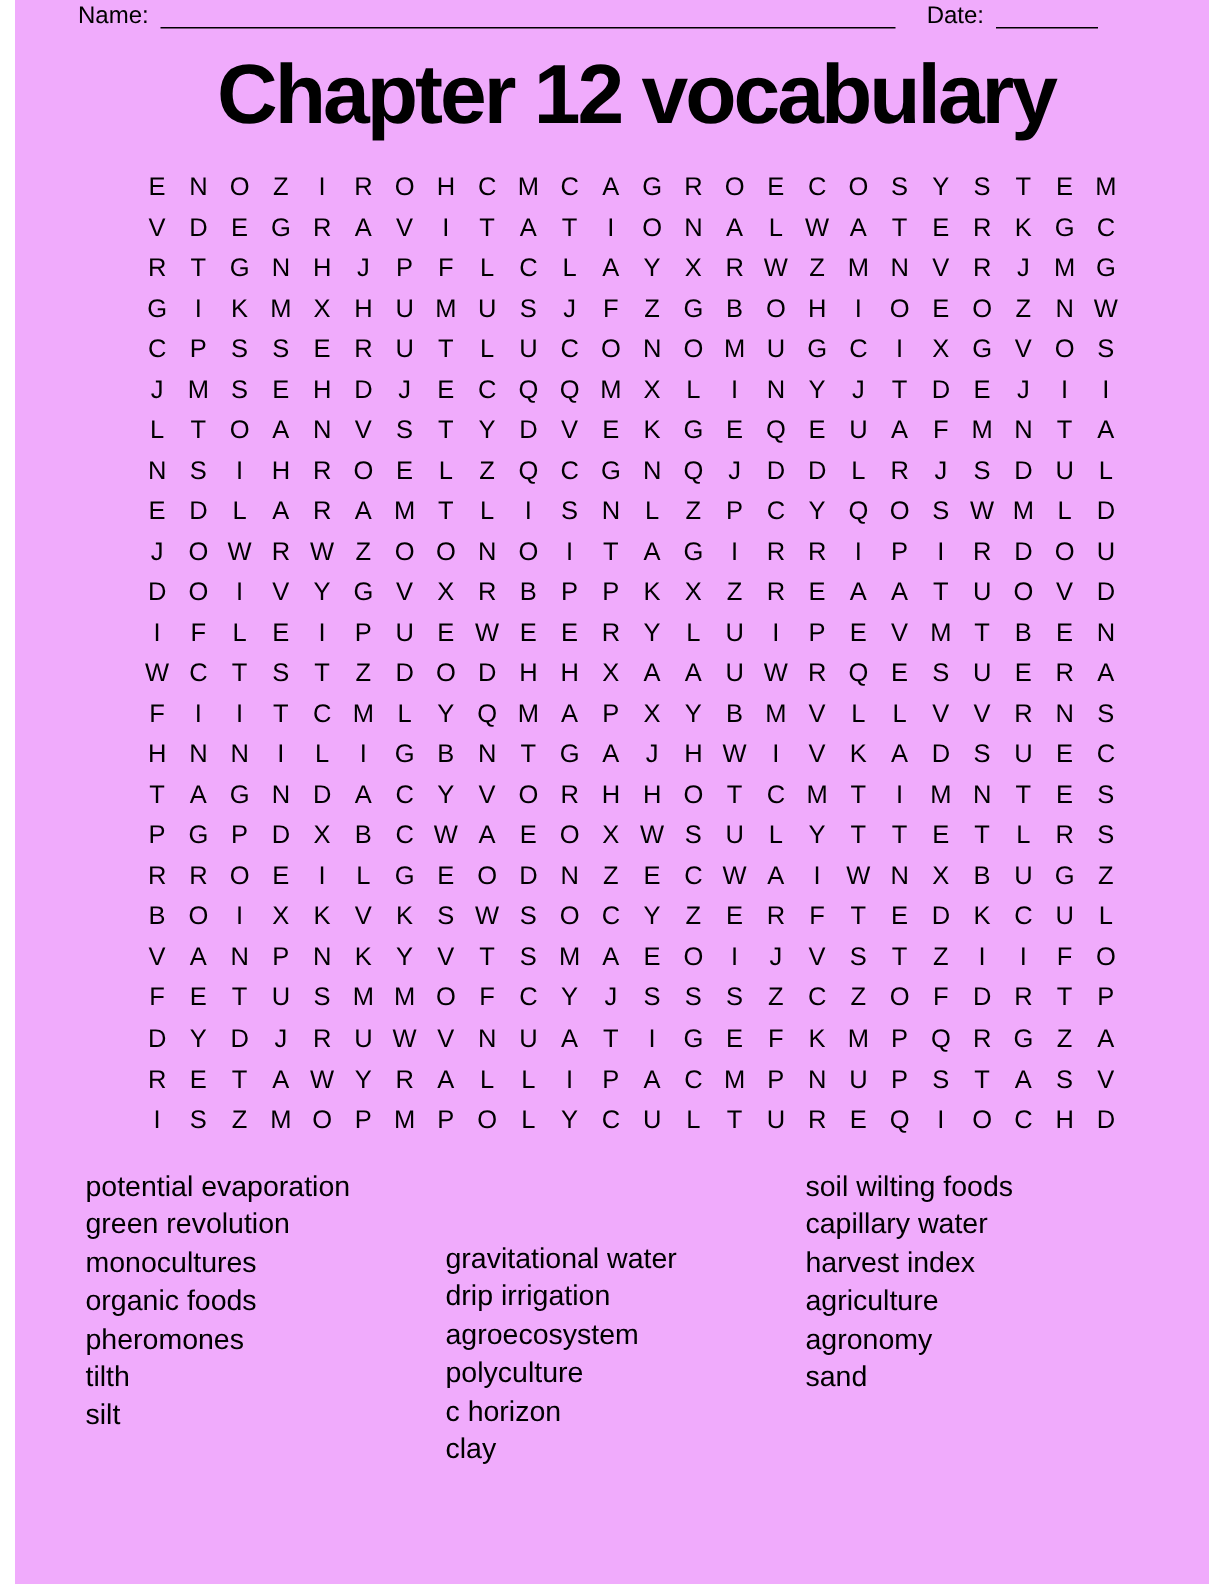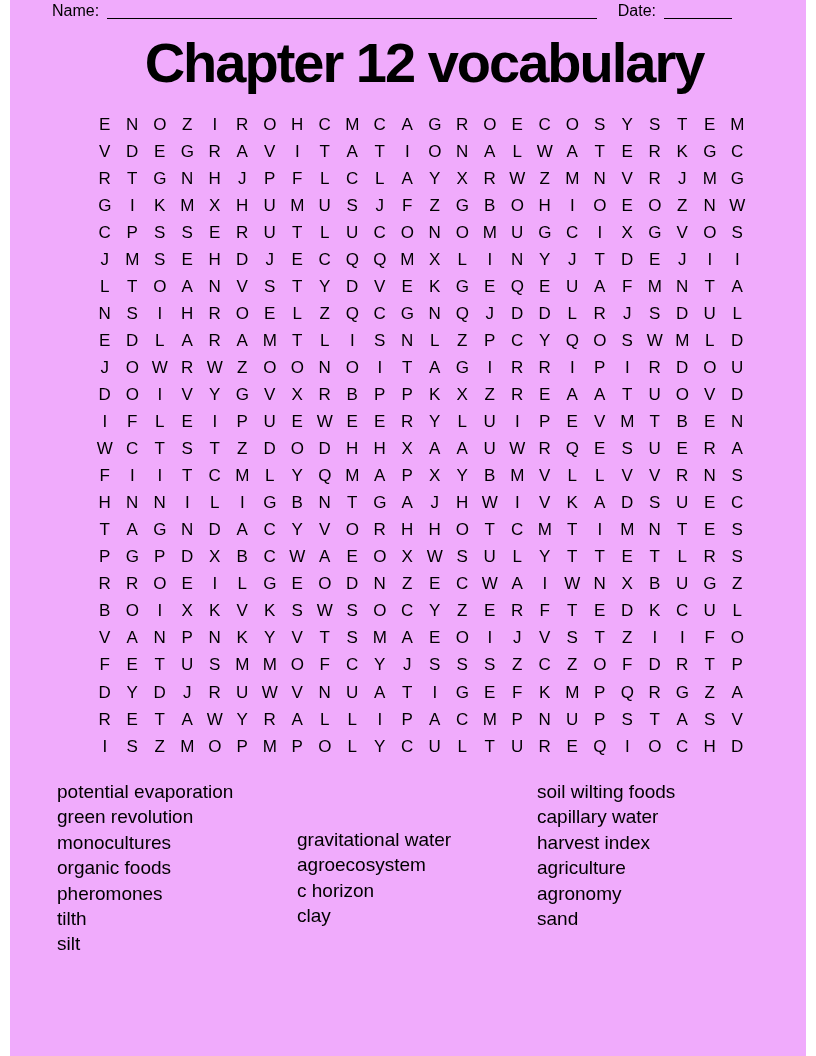--- a/index.html
+++ b/index.html
@@ -723,21 +723,23 @@
         <li class="word-item">potential evaporation</li>
         <li class="word-item">green revolution</li>
         <li class="word-item">monocultures</li>
         <li class="word-item">organic foods</li>
         <li class="word-item">pheromones</li>
         <li class="word-item">tilth</li>
         <li class="word-item">silt</li>
       </ul>
       <ul class="word-col word-col-1">
         <li class="word-item">gravitational water</li>
+        <li class="word-item">drip irrigation</li>
         <li class="word-item">agroecosystem</li>
+        <li class="word-item">polyculture</li>
         <li class="word-item">c horizon</li>
         <li class="word-item">clay</li>
       </ul>
       <ul class="word-col word-col-2">
         <li class="word-item">soil wilting foods</li>
         <li class="word-item">capillary water</li>
         <li class="word-item">harvest index</li>
         <li class="word-item">agriculture</li>
         <li class="word-item">agronomy</li>
         <li class="word-item">sand</li>

